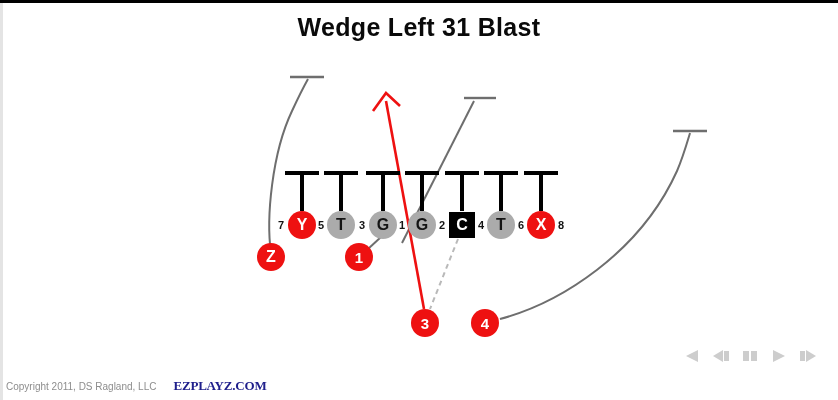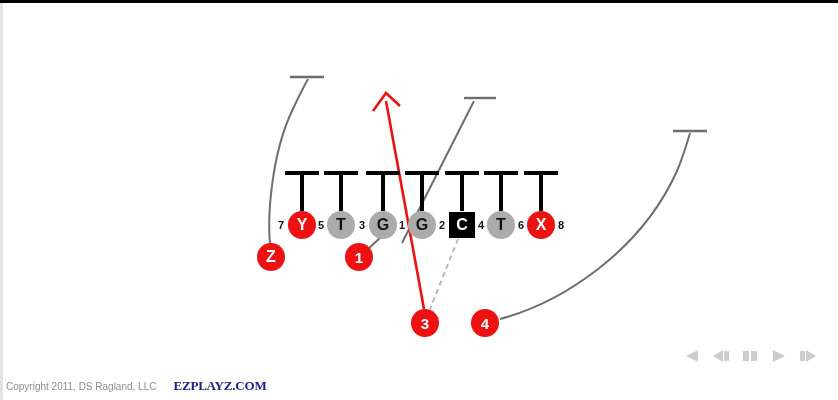--- a/index.html
+++ b/index.html
@@ -97,20 +97,21 @@
     cursor: pointer;
   }
 </style>
 </head>
 <body>
 
 <div id="app">
 
   <div id="left-edge"></div>
 
+  <div id="play-title">Wedge Left 31 Blast</div>
 
   <svg id="field" viewBox="0 0 838 400" xmlns="http://www.w3.org/2000/svg">
 
     <g>
       <path d="M 271 250 C 266 215, 272 150, 292 108 C 298 95, 303 85, 308 76" fill="none" stroke="#6e6e6e" stroke-width="2"></path>
       <line x1="290" y1="74" x2="324" y2="74" stroke="#6e6e6e" stroke-width="2.4"></line>
     </g>
 
     <g>
       <line x1="368" y1="246" x2="381" y2="234" stroke="#6e6e6e" stroke-width="2"></line>

